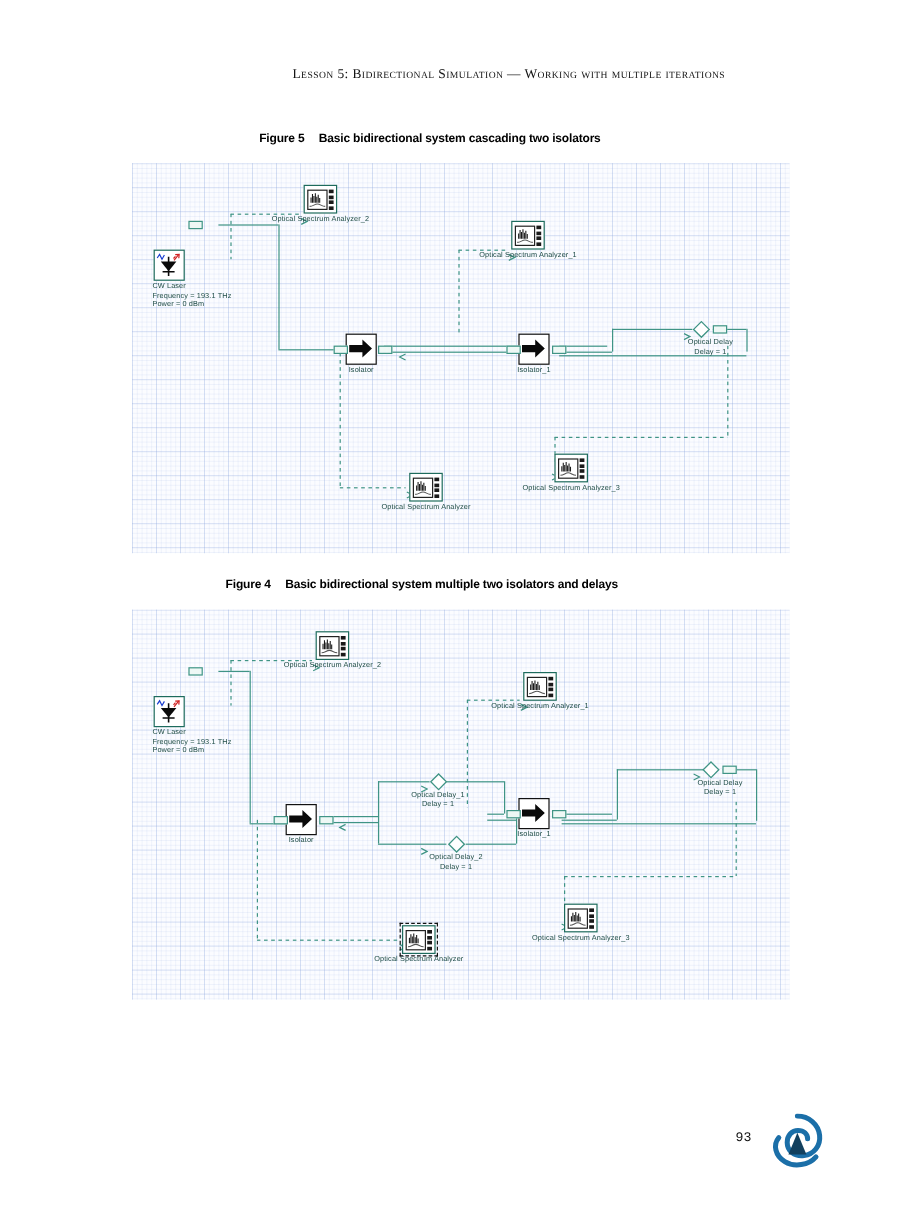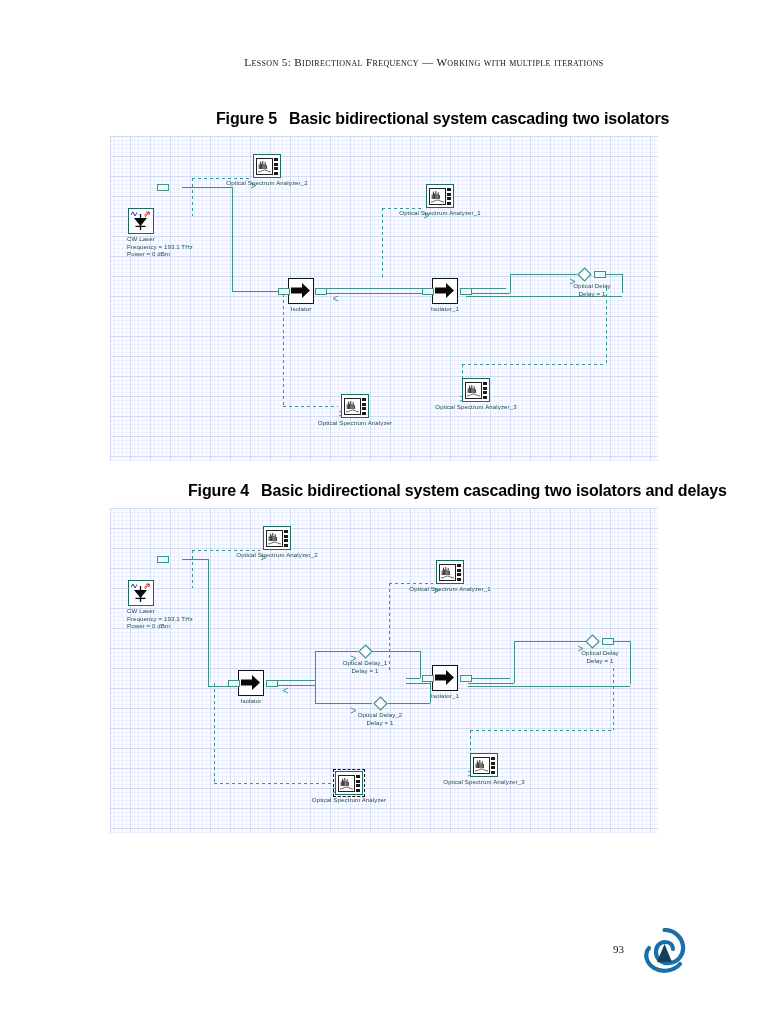--- a/index.html
+++ b/index.html
@@ -18,21 +18,21 @@
     font-size:11.2px;letter-spacing:.35px;
     color:#111;
     font-variant:small-caps;
     white-space:nowrap;
   }
   .run-head .rh-inner{display:inline-block;padding-left:80px;}
 
   
   .fig-cap{
     position:absolute;
-    font-size:16px;font-weight:bold;color:#000;
+    font-size:10px;font-weight:bold;color:#000;
     white-space:nowrap;letter-spacing:-0.15px;
   }
   .fig-cap .num{margin-right:12px;}
 
   
   .canvas{
     position:absolute;
     background-color:#fbfcff;
     background-image:
       linear-gradient(to right, rgba(150,175,225,.30) 1px, transparent 1px),
@@ -113,21 +113,21 @@
     font-size:11px;color:#111;
   }
   .logo{position:absolute;}
 </style>
 </head>
 <body>
 
 <div class="page">
 
   <div class="run-head">
-    <span class="rh-inner">Lesson 5: Bidirectional Frequency — Working with multiple iterations</span>
+    <span class="rh-inner">Lesson 5: Bidirectional Simulation — Working with multiple iterations</span>
   </div>
 
   <div class="fig-cap" style="left:216px;top:110px;">
     <span class="num">Figure 5</span><span>Basic bidirectional system cascading two isolators</span>
   </div>
 
   <div class="canvas" id="fig5" style="left:110px;top:136px;width:548px;height:325px;">
       <div class="dwire v" style="left:82px;top:42px;height:38px;"></div>
       <div class="dwire h" style="left:82px;top:42px;width:58px;"></div>
       <div style="left:140px;top:38.5px;width:7px;height:7px;position:absolute;"><svg width="7" height="7" viewBox="0 0 7 7" style="transform:rotate(0deg)">
@@ -294,21 +294,21 @@
           <i></i>
           <i></i>
         </div>
       </div>
       <div class="clabel c" style="left:366px;top:267px;">
         <div>Optical Spectrum Analyzer_3</div>
       </div>
     </div>
 
   <div class="fig-cap" style="left:188px;top:482px;">
-    <span class="num">Figure 4</span><span>Basic bidirectional system cascading two isolators and delays</span>
+    <span class="num">Figure 4</span><span>Basic bidirectional system multiple two isolators and delays</span>
   </div>
 
   <div class="canvas" id="fig6" style="left:110px;top:508px;width:548px;height:325px;">
       <div class="dwire v" style="left:82px;top:42px;height:38px;"></div>
       <div class="dwire h" style="left:82px;top:42px;width:68px;"></div>
       <div style="left:150px;top:38.5px;width:7px;height:7px;position:absolute;"><svg width="7" height="7" viewBox="0 0 7 7" style="transform:rotate(0deg)">
      <path d="M1 1 L6 3.5 L1 6" fill="none" stroke="#3f9485" stroke-width="1"></path>
         </svg></div>
       <div class="dwire v" style="left:279px;top:75px;height:90px;"></div>
       <div class="dwire h" style="left:279px;top:75px;width:44px;"></div>
@@ -500,21 +500,21 @@
           <i></i>
           <i></i>
           <i></i>
         </div>
       </div>
       <div class="clabel c" style="left:374px;top:270px;">
         <div>Optical Spectrum Analyzer_3</div>
       </div>
     </div>
 
-  <div class="pgnum" style="left:613px;top:943px;">93</div>
+  <div class="pgnum" style="left:613px;top:943px;font-family:Liberation Mono, monospace;">93</div>
 
   <div class="logo" style="left:641px;top:928px;width:46px;height:46px;">
     <svg viewBox="0 0 46 46" width="46" height="46" aria-hidden="true">
       <path d="M23.5 2 C33 2 41 9 42 18 C43 27 37 34 29 35 C21 36 15 31 15 24 C15 18 19 14 24 14 C29 14 32 17 32 21" fill="none" stroke="#1b6fa8" stroke-width="4.2" stroke-linecap="round"></path>
       <path d="M8 20 C3 26 5 35 13 40 C21 45 33 43 39 36" fill="none" stroke="#1b6fa8" stroke-width="4.2" stroke-linecap="round"></path>
       <path d="M23.5 16 L31 34 L16 34 Z" fill="#12405e"></path>
     </svg>
   </div>
 
 </div>

